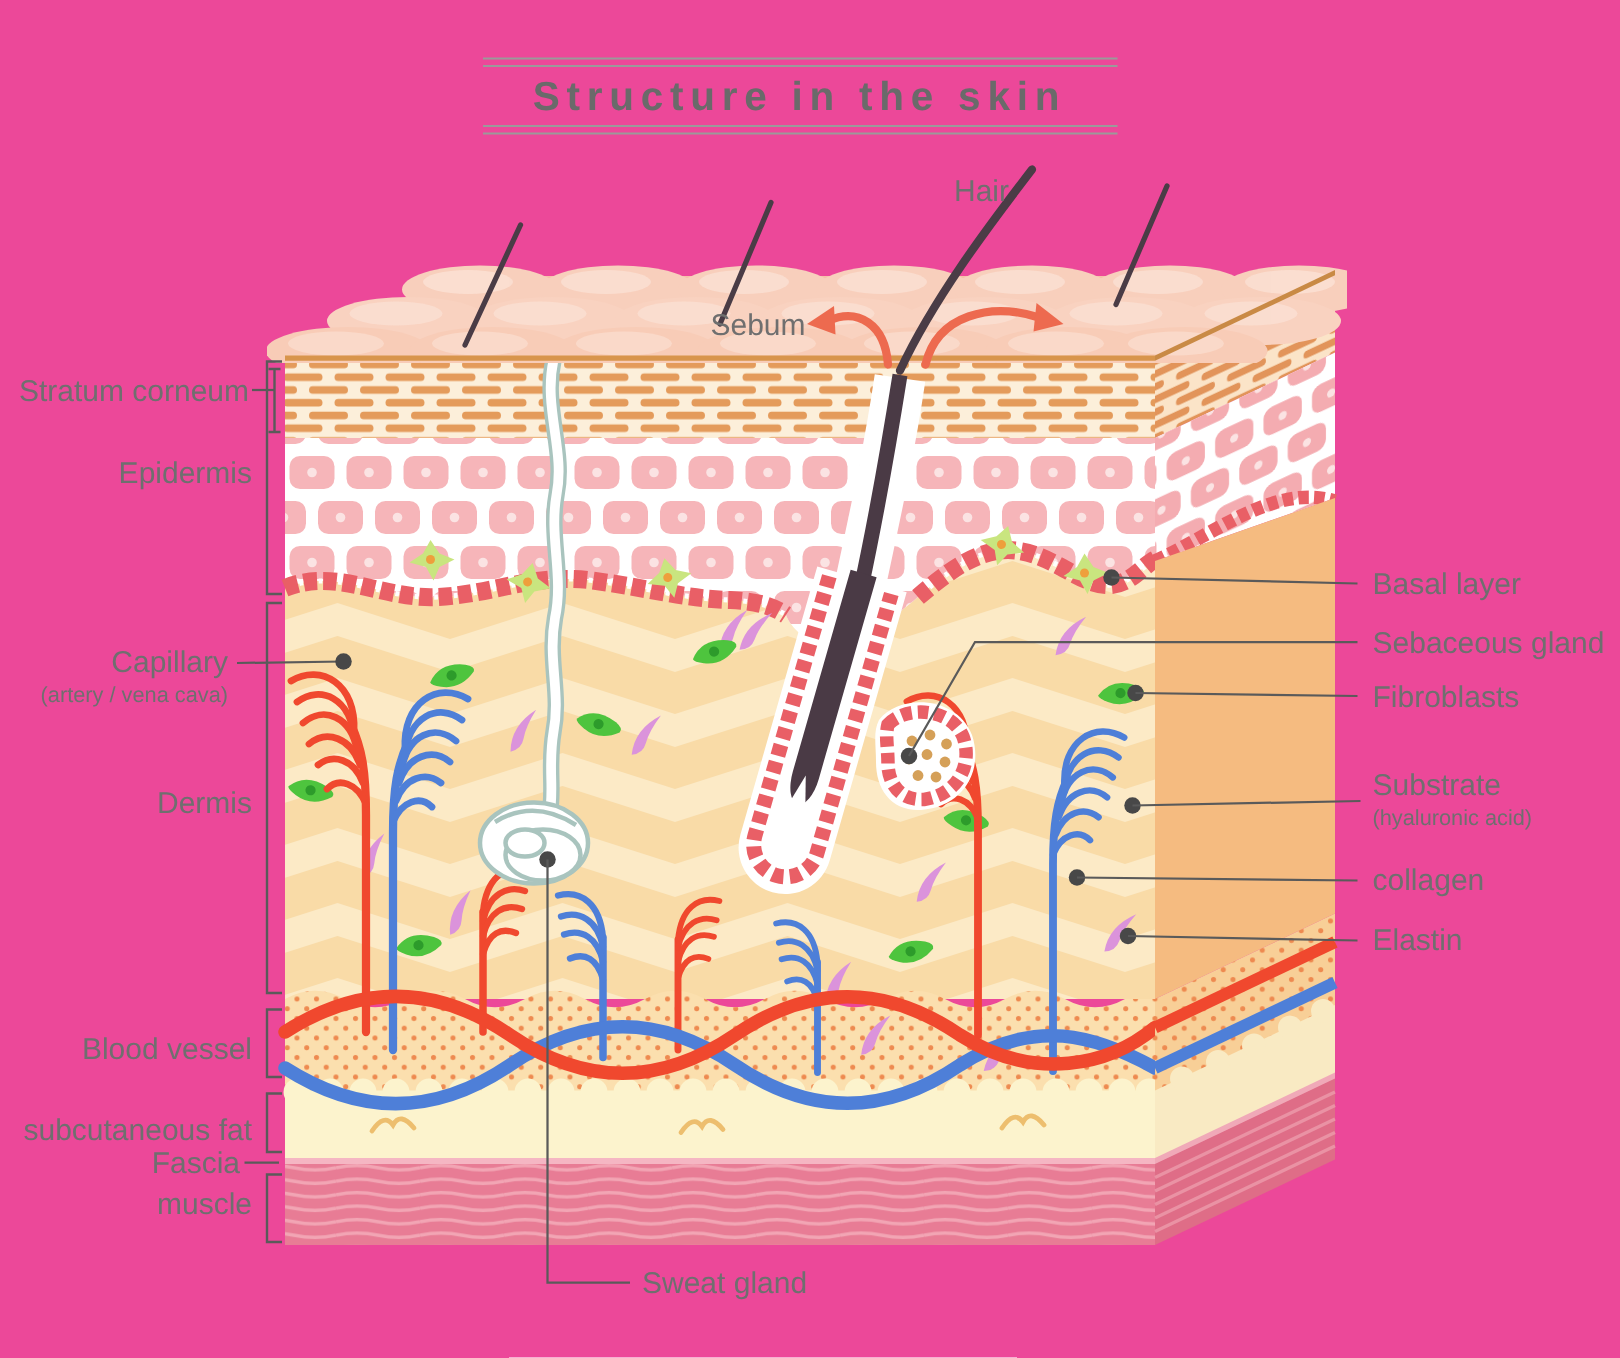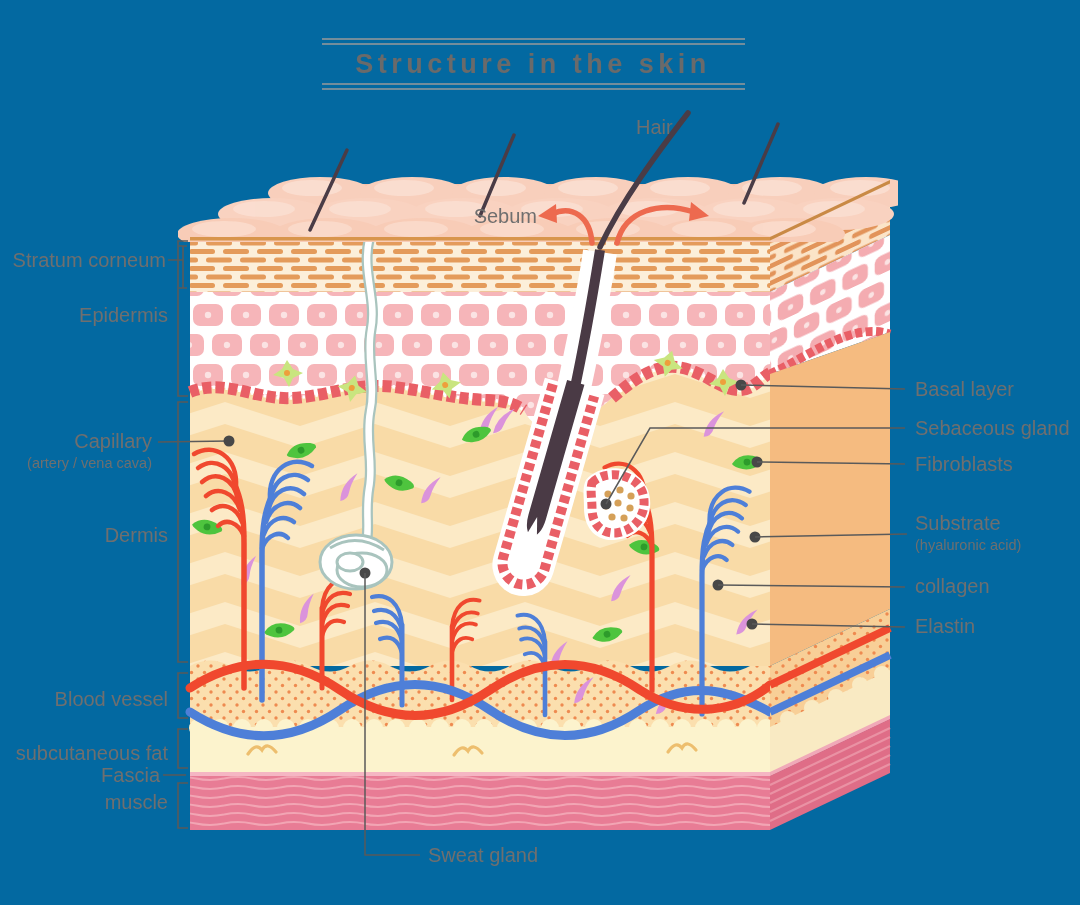--- a/index.html
+++ b/index.html
@@ -1,16 +1,16 @@
 <!DOCTYPE html>
 <html><head>
 <meta charset="utf-8">
 <style>
   html,body{margin:0;padding:0;background:#fff;}
-  #stage{position:relative;width:1080px;height:905px;background:#0369a1;overflow:hidden;
+  #stage{position:relative;width:1080px;height:905px;background:#ec4899;overflow:hidden;
          font-family:"Liberation Sans", sans-serif;}
   svg text{font-family:"Liberation Sans", sans-serif;fill:#6F6F6F;}
   .lbl{font-size:20px;}
   .lbl-sm{font-size:14.5px;}
   .title-t{font-size:27px;font-weight:600;letter-spacing:4.5px;fill:#6A6A6A;}
   .leader{stroke:#5A5A5A;stroke-width:1.5;fill:none;}
   .bracket{stroke:#5A5A5A;stroke-width:1.6;fill:none;}
   .dot{fill:#484848;}
 </style>
 </head>

